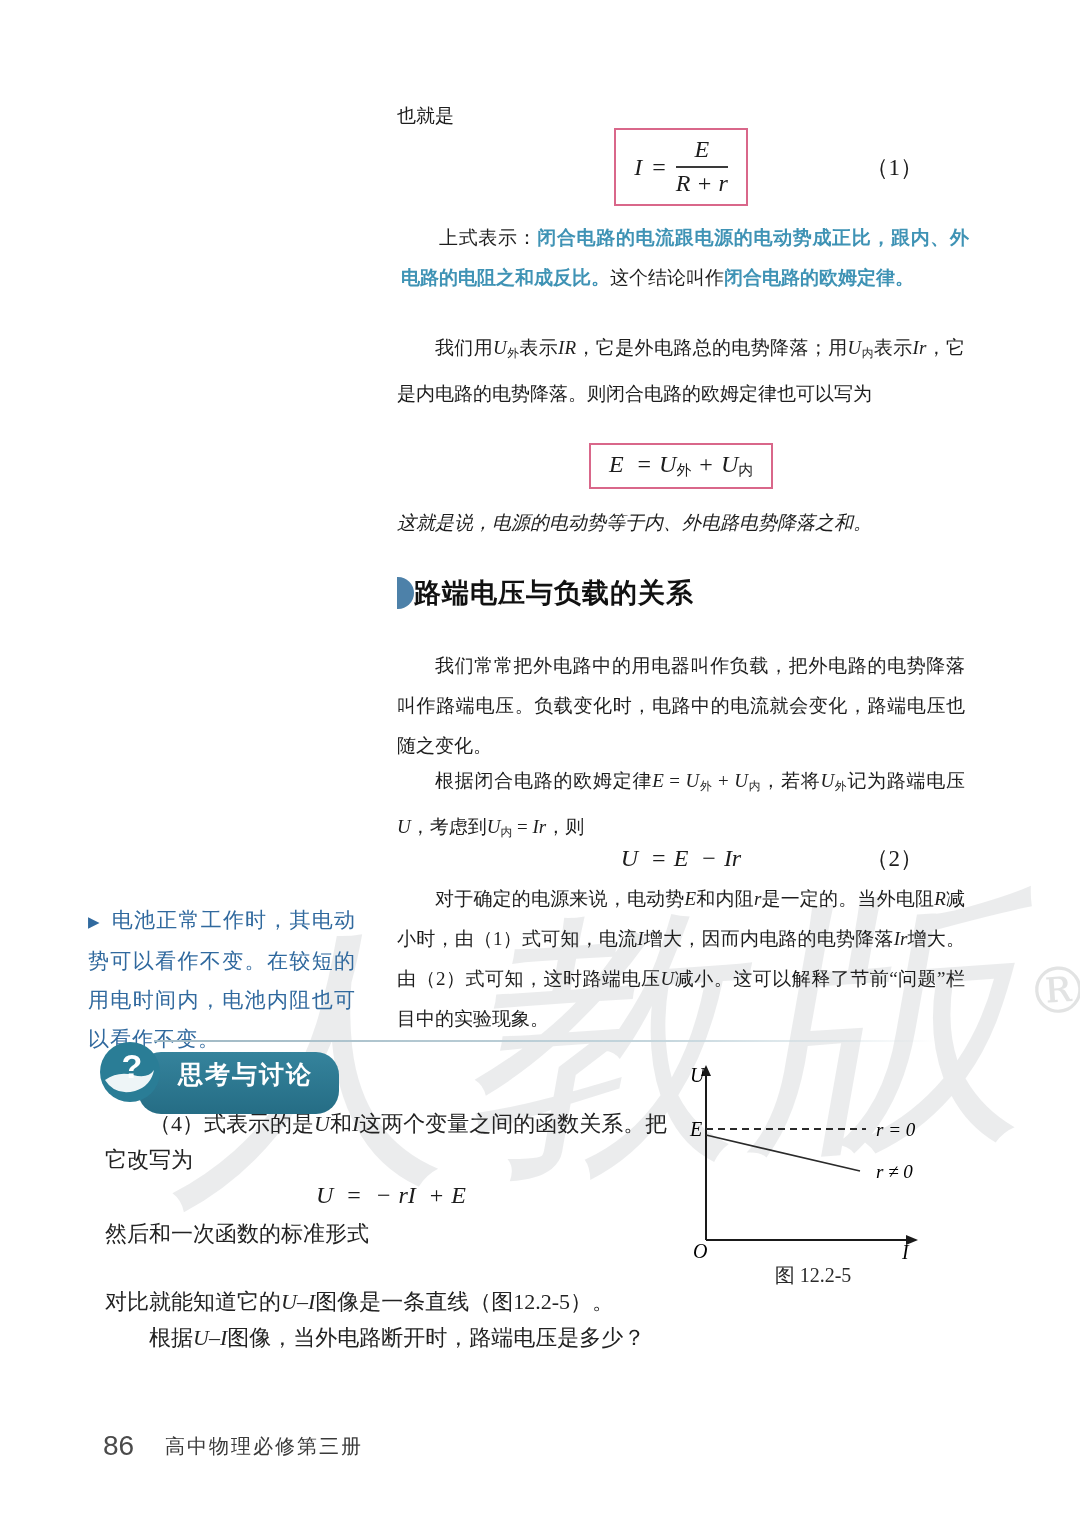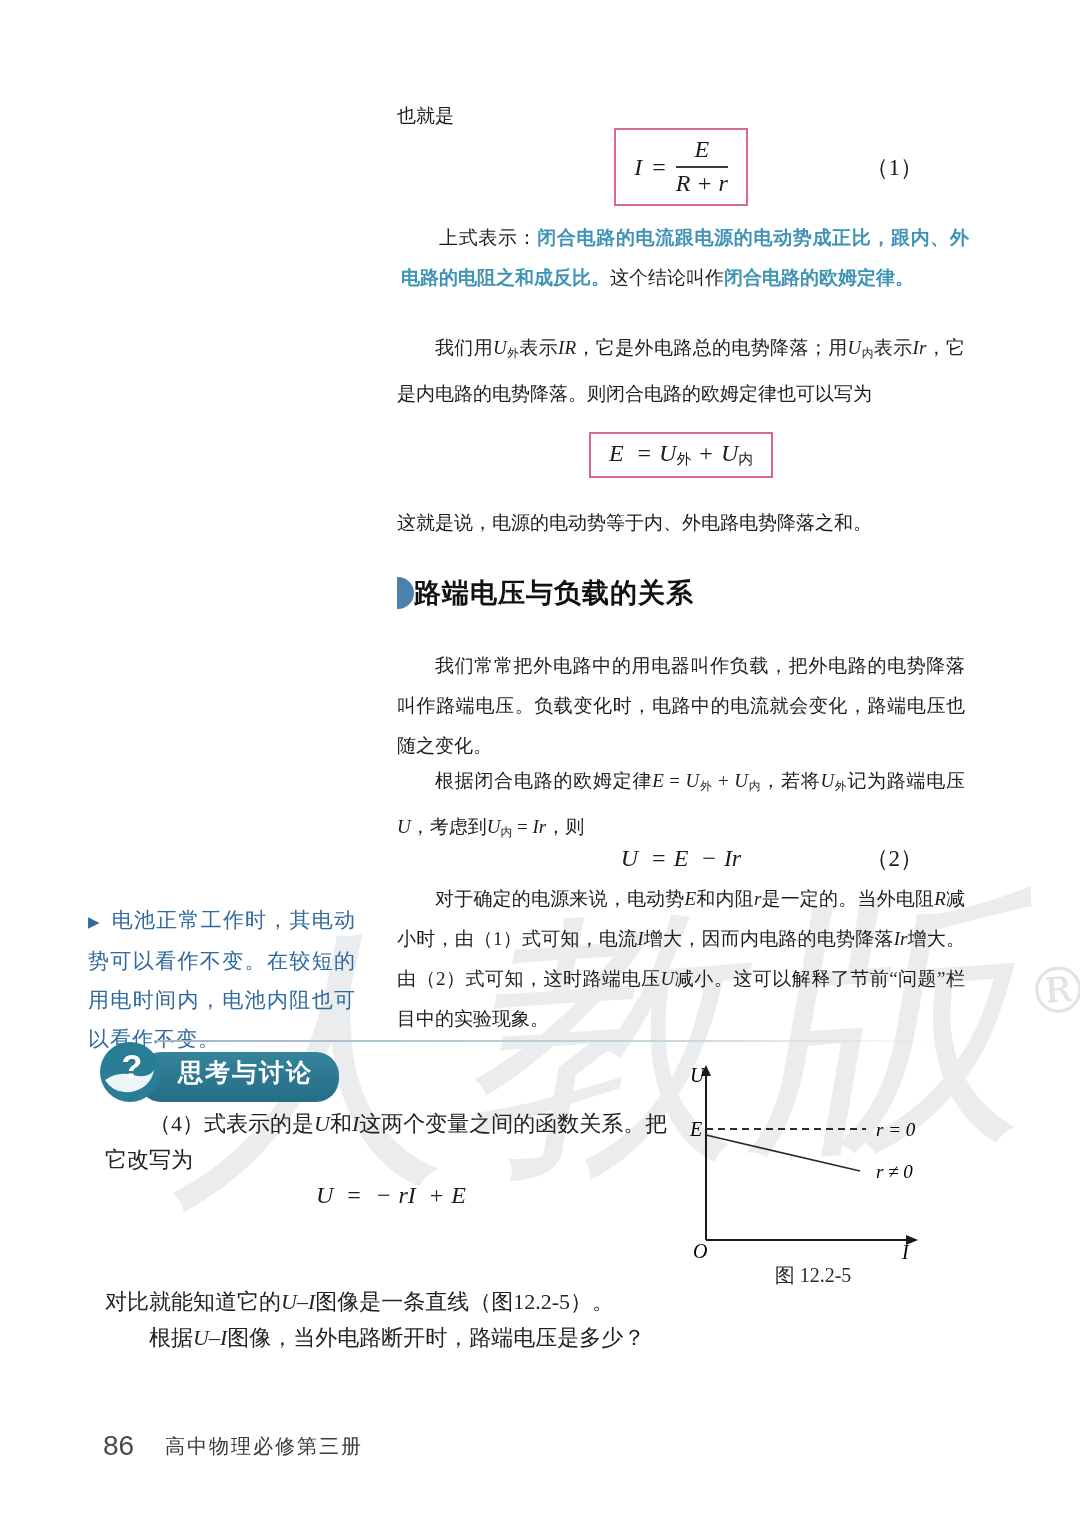--- a/index.html
+++ b/index.html
@@ -36,23 +36,23 @@
   .sec-marker{width:17px;height:32px;background:#4d81a9;border-radius:0 17px 17px 0;}
   .sec-title{font-family:"Liberation Sans","DejaVu Sans",sans-serif;font-weight:700;
              font-size:27px;color:#111;letter-spacing:1px;}
   
   .margin-note{left:88px;top:880px;width:268px;font-size:21px;line-height:39px;
                color:#30699e;text-align:justify;letter-spacing:1px;}
   .margin-note .marker{font-size:15px;margin-right:12px;letter-spacing:0;}
   
   .sep-line{left:154px;top:1040px;width:782px;height:2px;
             background:linear-gradient(to right,#9fb8c4,#c5d6dd 65%,rgba(197,214,221,0));}
-  .badge-pill{left:138px;top:1052px;height:46px;line-height:46px;padding:0 26px 4px 40px;
+  .badge-pill{left:138px;top:1052px;height:46px;line-height:46px;padding:0 26px 16px 40px;
               border-radius:23px;background:linear-gradient(#35839c,#256d85);
-              color:#fff;font-family:Liberation Mono, monospace;
+              color:#fff;font-family:Liberation Serif, serif;
               font-weight:700;font-size:25px;letter-spacing:2px;z-index:2;}
   .badge-icon{left:98px;top:1040px;width:64px;height:64px;z-index:3;}
   .disc{width:572px;font-size:22px;line-height:36px;text-align:justify;margin:0;color:#222;}
   .disc-f{left:105px;width:572px;display:flex;justify-content:center;font-size:23px;}
   
   .fig-caption{left:688px;top:1262px;width:250px;text-align:center;font-size:20px;color:#2a2a2a;}
   
   .footer-num{left:103px;top:1430px;font-family:"Liberation Sans","DejaVu Sans",sans-serif;
               font-size:28px;color:#4a4a4a;}
   .footer-title{left:165px;top:1433px;font-size:20px;color:#3a3a3a;letter-spacing:2px;}
@@ -76,27 +76,27 @@
         <i class="mv">R + r</i>
       </span>
     </span>
     <span class="ftag">（1）</span>
   </div>
 
   <p class="abs para indent" style="left:401px;top:218px;"><span>上式表示：</span><span class="em-blue">闭合电路的电流跟电源的电动势成正比，跟内、外电路的电阻之和成反比。</span><span>这个结论叫作</span><span class="em-blue">闭合电路的欧姆定律。</span></p>
 
   <p class="abs para indent" style="left:397px;top:328px;"><span>我们用</span><i class="mv">U</i><sub class="ms">外</sub><span>表示</span><i class="mv">IR</i><span>，它是外电路总的电势降落；用</span><i class="mv">U</i><sub class="ms">内</sub><span>表示</span><i class="mv">Ir</i><span>，它是内电路的电势降落。则闭合电路的欧姆定律也可以写为</span></p>
 
-  <div class="abs frow" style="top:430px;height:50px;">
+  <div class="abs frow" style="top:441px;height:50px;">
     <span class="fbox">
       <span class="fline"><i class="mv">E</i> <span class="op">=</span><i class="mv">U</i><sub class="ms">外</sub><span class="op">+</span><i class="mv">U</i><sub class="ms">内</sub></span>
     </span>
   </div>
 
-  <p class="abs para" style="left:397px;top:503px;"><span>这就是说，电源的电动势等于内、外电路电势降落之和。</span></p>
+  <p class="abs para" style="left:397px;top:503px;font-style:italic;"><span>这就是说，电源的电动势等于内、外电路电势降落之和。</span></p>
 
   <div class="abs sec-head">
     <span class="sec-marker"></span>
     <span class="sec-title">路端电压与负载的关系</span>
   </div>
 
   <p class="abs para indent" style="left:397px;top:646px;"><span>我们常常把外电路中的用电器叫作负载，把外电路的电势降落叫作路端电压。负载变化时，电路中的电流就会变化，路端电压也随之变化。</span></p>
 
   <p class="abs para indent" style="left:397px;top:761px;"><span>根据闭合电路的欧姆定律</span><i class="mv">E</i> <span>=</span> <i class="mv">U</i><sub class="ms">外</sub> <span>+</span> <i class="mv">U</i><sub class="ms">内</sub><span>，若将</span><i class="mv">U</i><sub class="ms">外</sub><span>记为路端电压</span><i class="mv">U</i><span>，考虑到</span><i class="mv">U</i><sub class="ms">内</sub> <span>=</span> <i class="mv">Ir</i><span>，则</span></p>
 
@@ -116,20 +116,21 @@
     <path d="M7 40 Q20 31 35 35 Q50 39 56 30 Q53 46 37 51 Q17 56 7 40 Z" fill="#ffffff" opacity="0.92"></path>
     <text x="34" y="38" font-size="34" font-family="Liberation Sans, sans-serif" font-weight="bold" fill="#ffffff" text-anchor="middle">?</text>
   </svg>
 
   <p class="abs disc indent" style="left:105px;top:1106px;"><span>（4）式表示的是</span><i class="mv">U</i><span>和</span><i class="mv">I</i><span>这两个变量之间的函数关系。把</span><br><span>它改写为</span></p>
 
   <div class="abs disc-f" style="top:1182px;">
     <span class="fline"><i class="mv">U</i> <span class="op">=</span><span class="op">−</span><i class="mv">rI</i> <span class="op">+</span><i class="mv">E</i></span>
   </div>
 
+  <p class="abs disc" style="left:105px;top:1216px;"><span>然后和一次函数的标准形式</span></p>
 
 
   <p class="abs disc" style="left:105px;top:1284px;"><span>对比就能知道它的</span><i class="mv">U–I</i><span>图像是一条直线（图12.2-5）。</span></p>
 
   <p class="abs disc indent" style="left:105px;top:1320px;"><span>根据</span><i class="mv">U–I</i><span>图像，当外电路断开时，路端电压是多少？</span><br></p>
 
   <svg class="abs" style="left:688px;top:1062px;" width="250" height="200" viewBox="0 0 250 200">
 
     <line x1="18" y1="178" x2="18" y2="10" stroke="#1a1a1a" stroke-width="2"></line>
     <polygon points="13,14 23,14 18,3" fill="#1a1a1a"></polygon>

